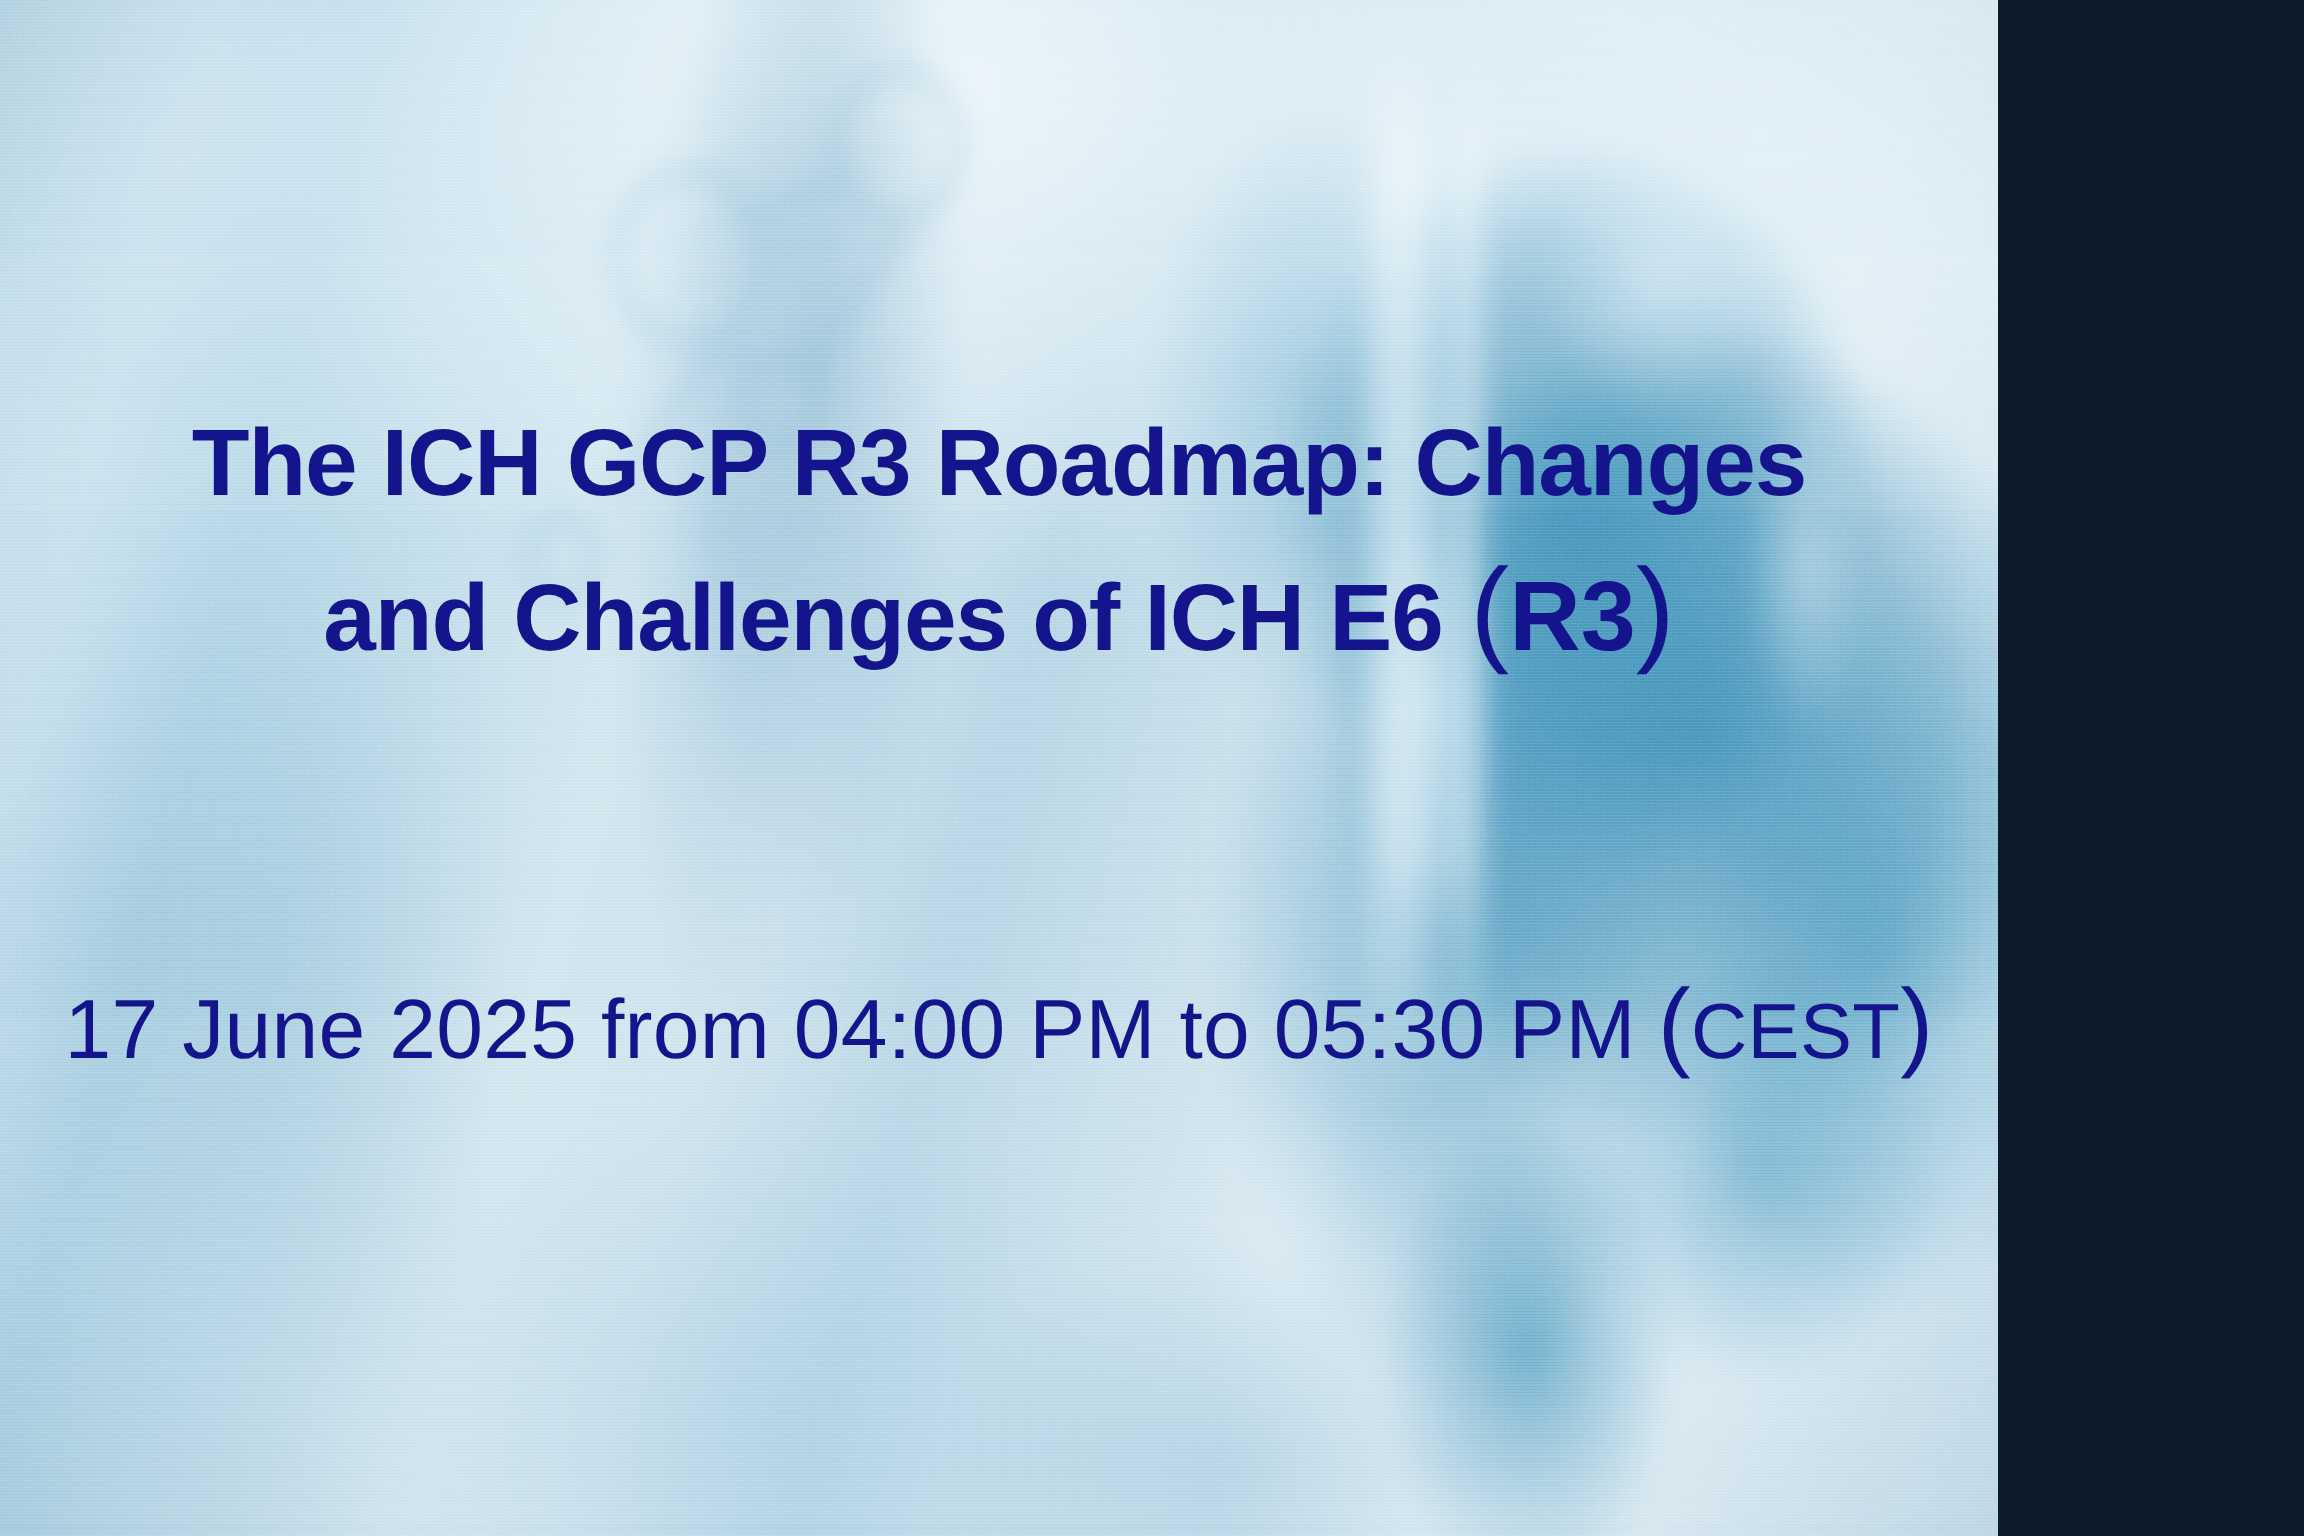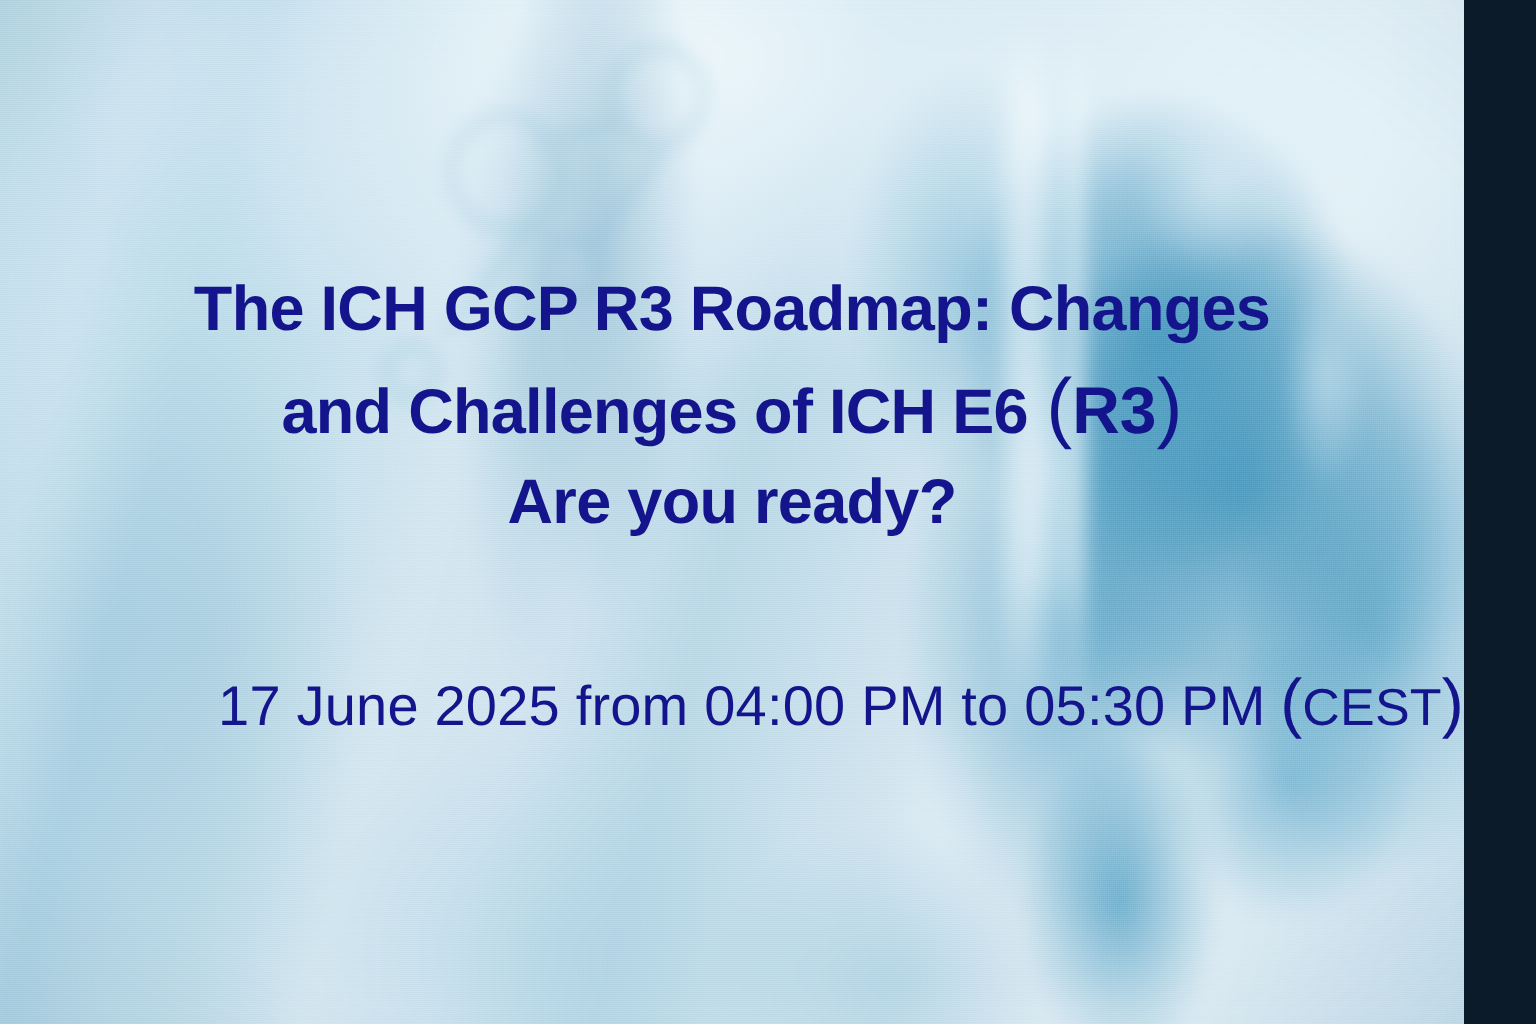--- a/index.html
+++ b/index.html
@@ -2,21 +2,21 @@
 <html><head>
 <meta charset="utf-8">
 <style>
   html, body {
     margin: 0;
     padding: 0;
     background: #0b1b2a;
   }
   #banner {
     position: relative;
-    width: 1464px;
+    width: 1332px;
     height: 1024px;
     overflow: hidden;
     font-family: "Liberation Sans", sans-serif;
     background: #14b8a6;
   }
 
   
   .bg-layer {
     position: absolute;
     inset: 0;
@@ -159,24 +159,24 @@
   .rev-token {
     font-family: "Liberation Sans", sans-serif;
     font-weight: 700;
     font-size: 66px;
     letter-spacing: 0px;
   }
   .rev-token .paren { font-weight: 400; font-size: 78px; }
 
   .datetime {
     position: absolute;
-    top: 668px;
+    top: 648px;
     left: 0;
     right: 0;
-    text-align: right;
+    text-align: center;
     color: #14158c;
     font-weight: 400;
     font-size: 56px;
     line-height: 1.05;
     letter-spacing: 0.2px;
     white-space: nowrap;
     text-rendering: geometricPrecision;
   }
   .tz-token {
     font-family: "Liberation Sans", sans-serif;
@@ -217,21 +217,20 @@
   <div class="bg-layer bg-grain"></div>
   <div class="bg-layer bg-vignette"></div>
 
   <div class="content">
 
     <h1 class="headline">
       <span class="line line1">The ICH GCP R3 Roadmap: Changes</span>
       <span class="line line2">
         <span>and Challenges of ICH E6</span><span class="rev-token">&nbsp;<span class="paren">(</span><span>R3</span><span class="paren">)</span></span>
       </span>
-      <span class="line line3">Are you ready?</span>
     </h1>
 
     <div class="datetime">
       <span>17 June 2025</span>
       <span>from</span>
       <span>04:00 PM</span>
       <span>to</span>
       <span>05:30 PM</span><span class="tz-token">&nbsp;<span class="paren">(</span><span>CEST</span><span class="paren">)</span></span>
     </div>
 

